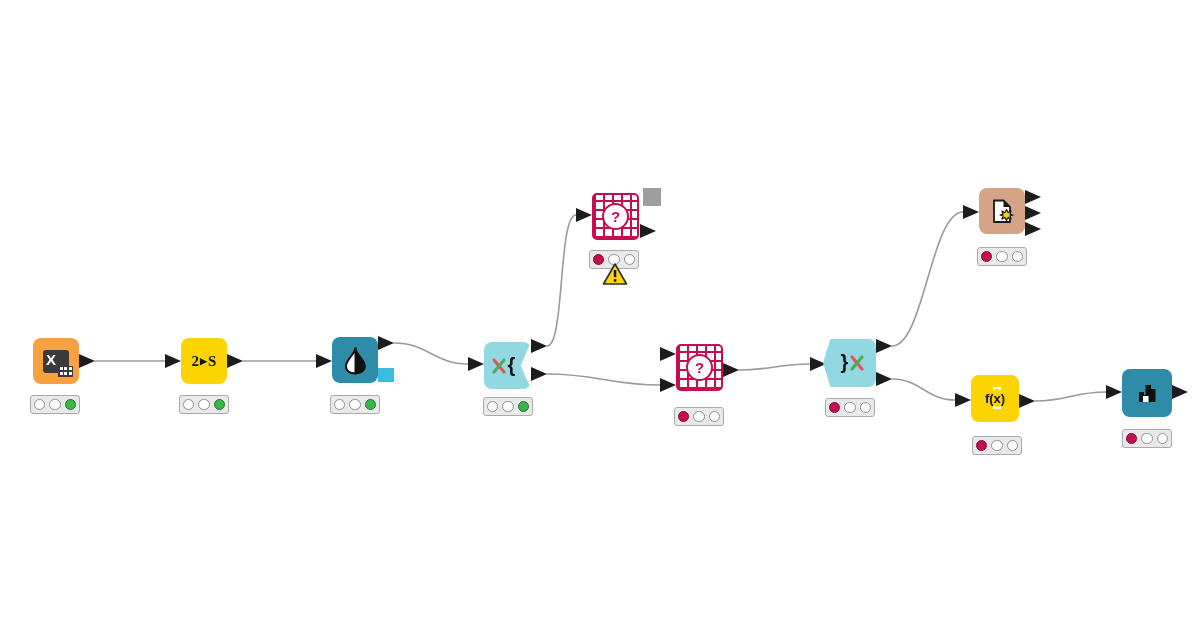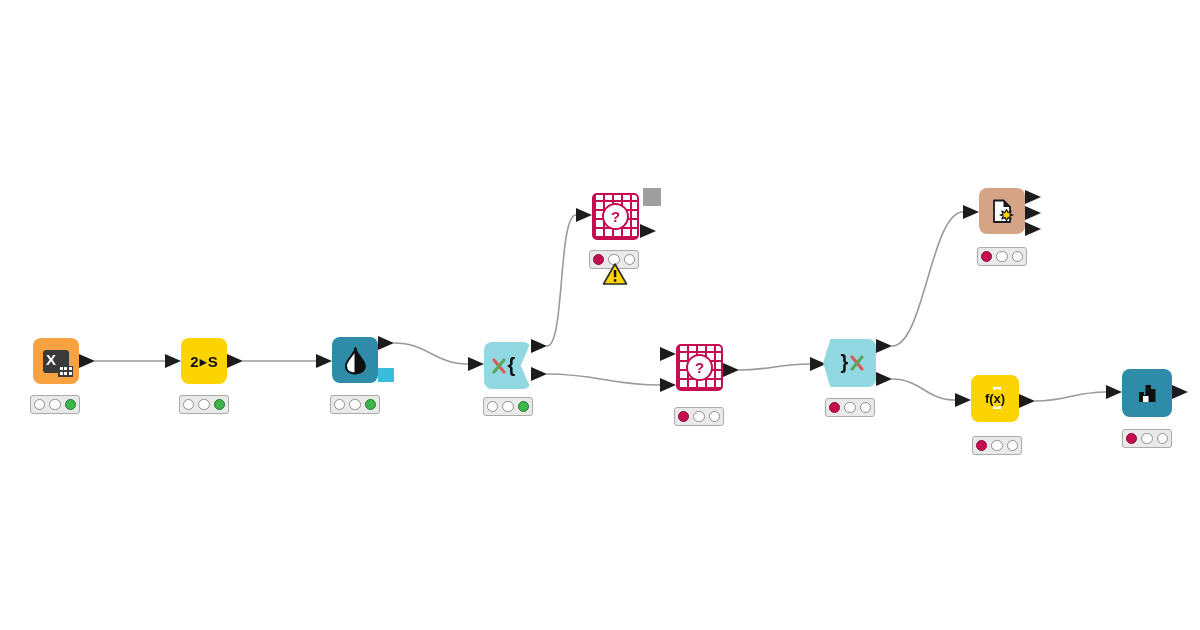--- a/index.html
+++ b/index.html
@@ -100,21 +100,21 @@
         </div>
         <div class="traffic-light" style="left: -3px; top: 57px;">
           <span class="lamp"></span>
           <span class="lamp"></span>
           <span class="lamp green"></span>
         </div>
       </div>
       <div class="node-group" style="left: 181px; top: 338px;">
         <div class="port-arrow" style="left: -16px; top: 15.5px;"></div>
         <div class="port-arrow" style="left: 46px; top: 15.5px;"></div>
-        <div class="node-body shape-rounded" style="left: 0px; top: 0px; width: 46px; height: 46px; background: rgb(251, 212, 2);">
+        <div class="node-body shape-rounded" style="left: 0px; top: 0px; width: 46px; height: 46px; background: rgb(251, 212, 2); font-family: Liberation Serif, serif;">
           <span class="icon-wrap">
             <span class="n2s">2<span class="tri">▶</span>S</span>
           </span>
         </div>
         <div class="traffic-light" style="left: -2px; top: 57px;">
           <span class="lamp"></span>
           <span class="lamp"></span>
           <span class="lamp green"></span>
         </div>
       </div>

